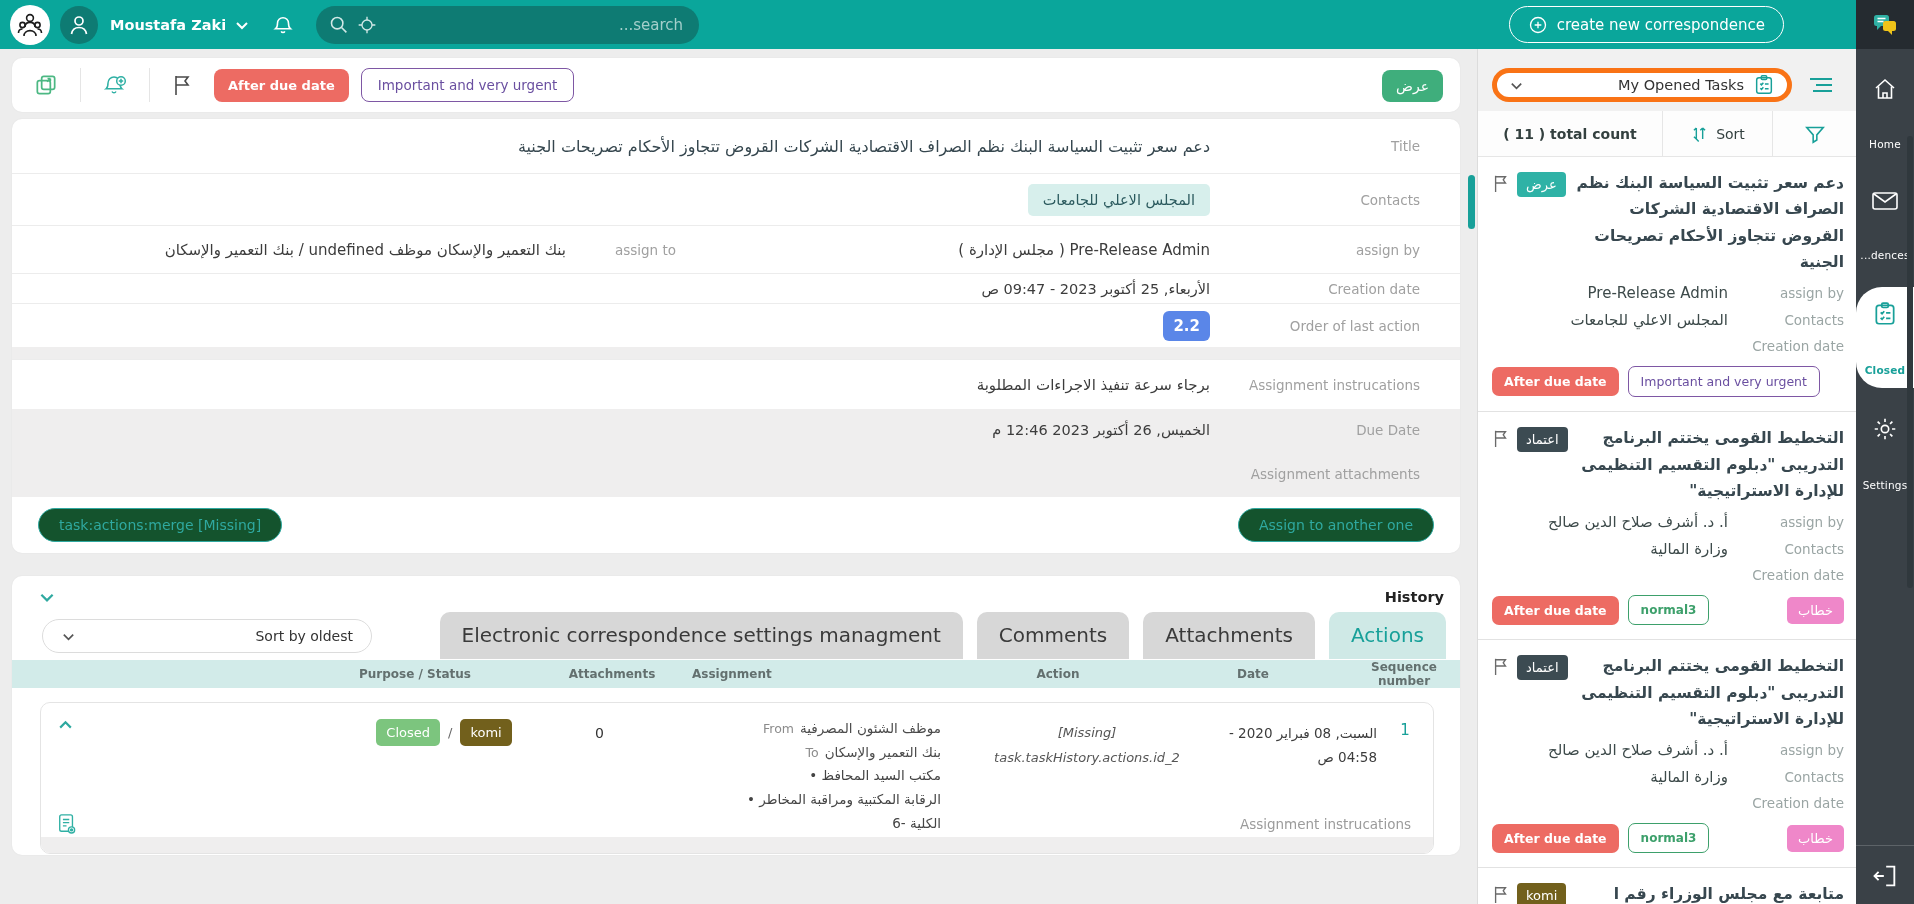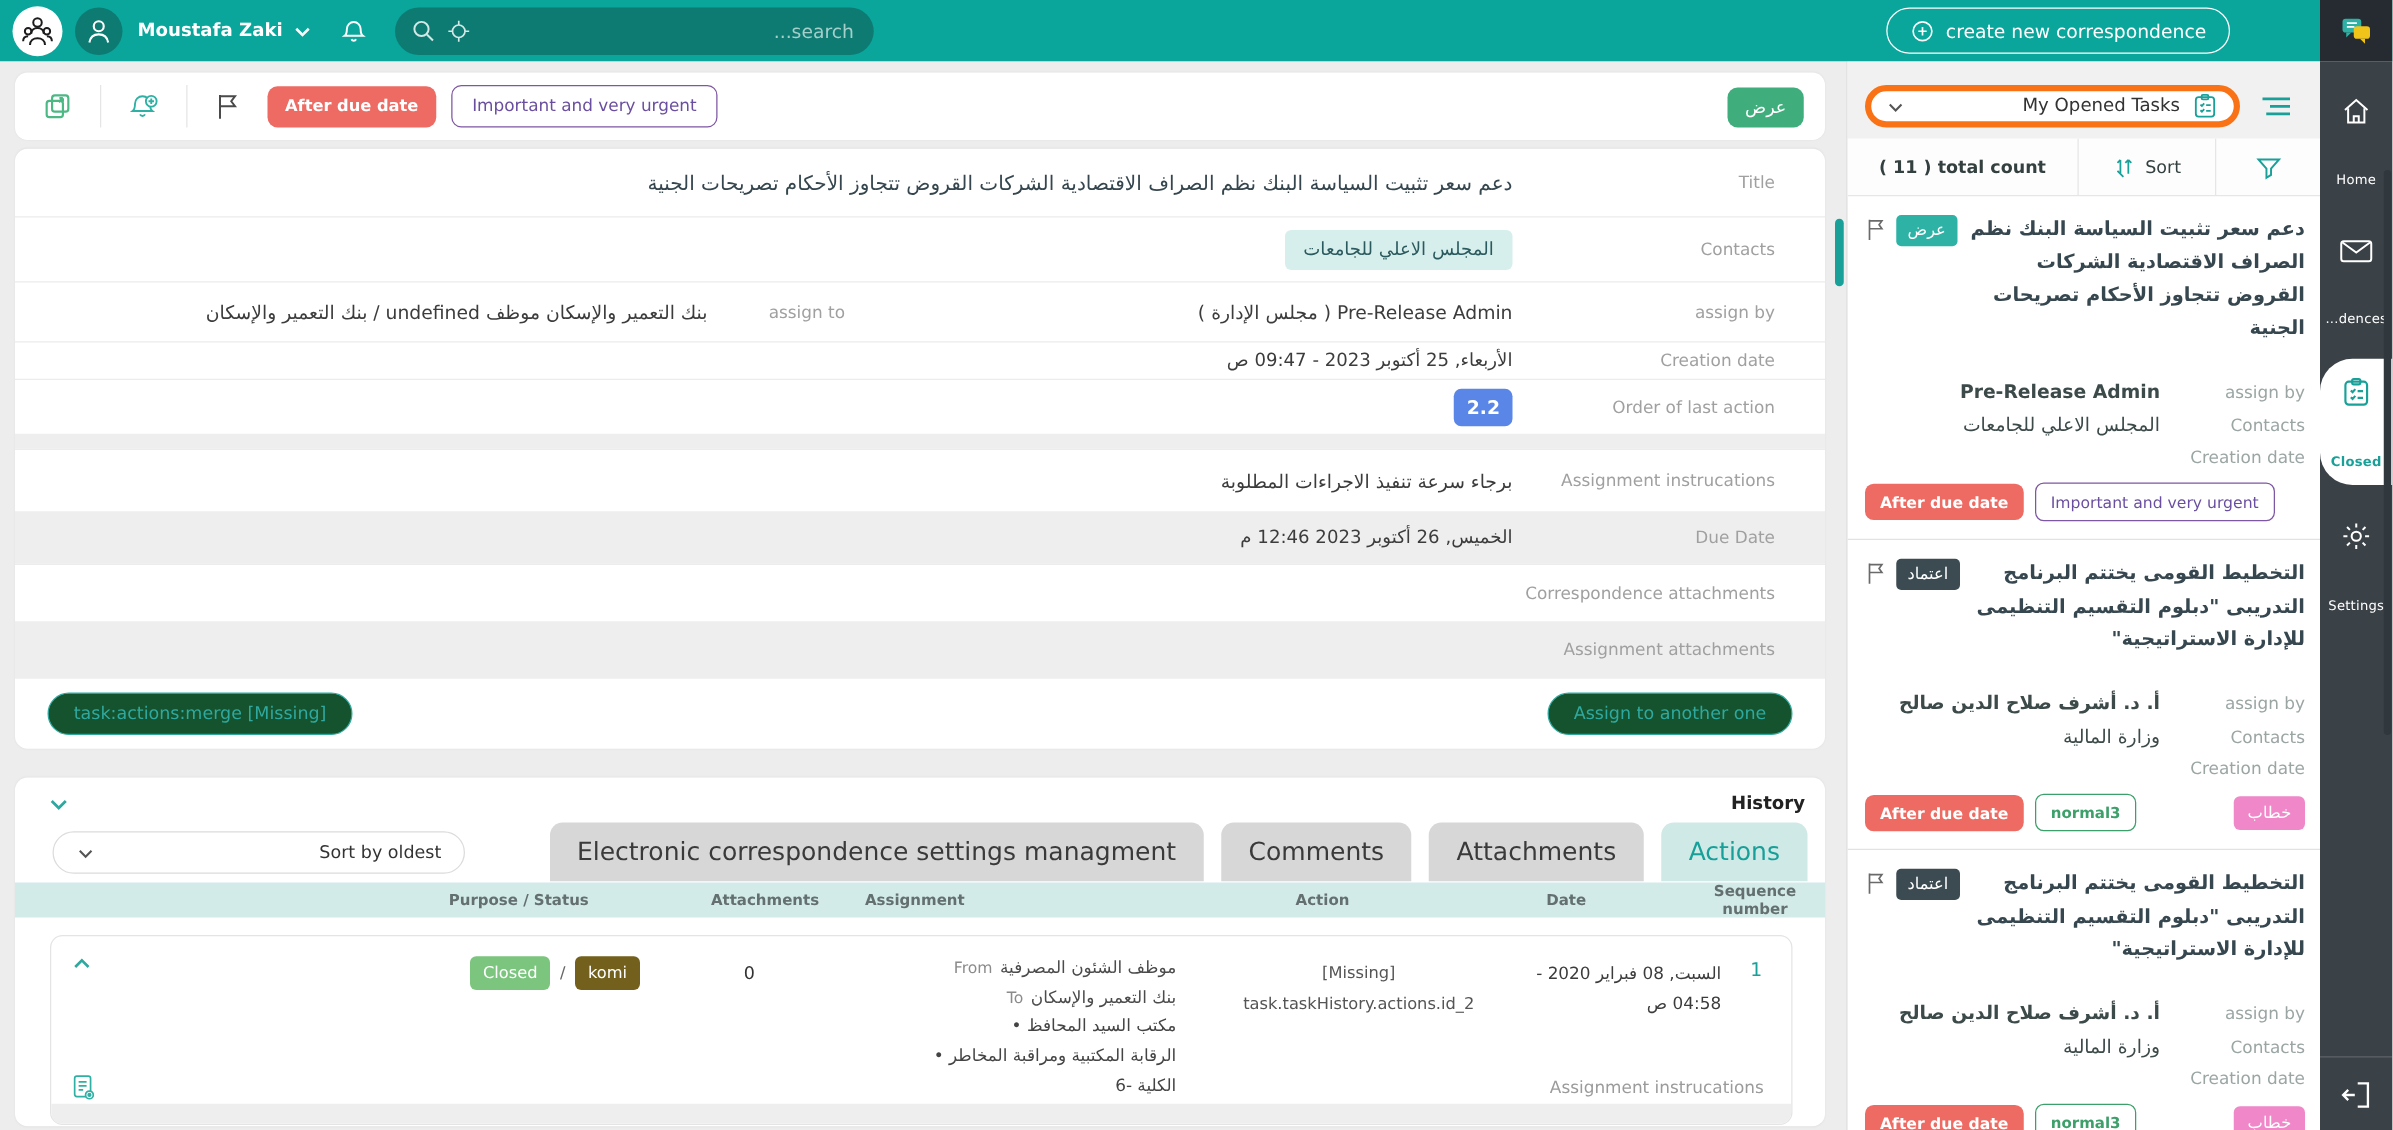--- a/index.html
+++ b/index.html
@@ -48,21 +48,21 @@
   .task-card { border-bottom:1px solid #e2e2e2; padding:13px 12px 14px 14px; position:relative; cursor:pointer; }
   .tc-head { display:flex; align-items:flex-start; gap:7px; }
   .tc-flag { color:#6a6a6a; flex:0 0 auto; margin-top:3px; display:flex; }
   .tc-badge { flex:0 0 auto; font-size:13px; color:#fff; border-radius:4px; padding:5px 9px; margin-top:2px; }
   .tc-badge.view { background:#2fb2a6; }
   .tc-badge.approve { background:#3c4b52; }
   .tc-badge.komi { background:#72601c; }
   .tc-title { flex:1; direction:rtl; text-align:right; font-size:15.5px; font-weight:600; color:#37474f; line-height:1.7; }
   .tc-meta { display:flex; justify-content:flex-end; align-items:baseline; gap:16px; margin-top:9px; }
   .tc-meta .m-val { direction:rtl; text-align:right; font-size:15px; color:#3d4a4a; }
-  .tc-meta .m-val.bold { font-weight:bold;margin-top:20px; }
+  .tc-meta .m-val.bold { font-weight:normal; }
   .tc-meta .m-lab { flex:0 0 100px; text-align:right; font-size:13.5px; color:#9aa5a4; }
   .tc-tags { display:flex; align-items:center; gap:9px; margin-top:12px; }
   .tag-red { background:#ed6b63; color:#fff; font-size:12.5px; font-weight:bold; border-radius:7px; padding:7px 12px; }
   .tag-outline { background:#fff; border:1px solid #7e57a4; color:#6a4fa0; font-size:12.5px; border-radius:7px; padding:7px 12px; }
   .tag-green-outline { background:#fff; border:1px solid #3da06b; color:#3da06b; font-size:12px; font-weight:bold; border-radius:7px; padding:7px 12px; }
   .tag-pink { position:absolute; right:12px; background:#ef87c9; color:#fff; font-size:13px; border-radius:5px; padding:6px 11px; }
 
   
   .main { position:absolute; left:0; top:49px; width:1466px; height:855px; }
   .main-scrollthumb { position:absolute; left:1468px; top:175px; width:7px; height:54px; background:#18a099; border-radius:4px; z-index:6; }
@@ -124,21 +124,21 @@
   .hist-row { padding-top:14px; }
   .cell-exp { padding-left:16px; color:#2fa9a0; display:flex; align-items:flex-start; }
   .cell-status { display:flex; align-items:flex-start; justify-content:center; gap:8px; padding-top:2px; }
   .st-closed { background:#7cc57e; color:#fff; font-size:13px; border-radius:5px; padding:6px 10px; }
   .st-slash { color:#666; font-size:13px; margin-top:6px; }
   .st-komi { background:#72601c; color:#fff; font-size:13px; border-radius:5px; padding:6px 10px; }
   .cell-att { font-size:14px; color:#333; padding-top:8px; padding-left:34px; }
   .cell-asg { text-align:right; padding-right:46px; font-size:13.5px; color:#4b4b4b; line-height:1.75; }
   .cell-asg .fl { color:#8b8b8b; font-size:12.5px; margin-right:6px; }
   .cell-asg .bullet { color:#444; }
-  .cell-action { text-align:center; font-size:13px; color:#555; line-height:1.9; padding-top:4px; }
+  .cell-action { text-align:center; font-size:13px; color:#555; line-height:1.9; padding-top:4px;font-style:italic; }
   .cell-date { direction:rtl; text-align:right; font-size:13.5px; color:#3c3c3c; line-height:1.8; padding-top:4px; padding-left:26px; }
   .cell-seq { color:#18a099; font-size:15px; text-align:center; padding-top:4px; }
   .hist-foot { position:absolute; left:0; right:0; bottom:18px; display:flex; align-items:center; justify-content:space-between; padding:0 22px 0 16px; }
   .doc-icon { color:#2fb0a4; display:flex; cursor:pointer; }
   .foot-label { color:#9b9b9b; font-size:13.5px; }
   .hist-bottom-stripe { position:absolute; left:0; right:0; bottom:0; height:16px; background:#efeeee; }
 </style>
 </head>
 <body>
 
@@ -450,24 +450,20 @@
         <div class="d-lab">Order of last action</div>
       </div>
       <div class="stripe"></div>
       <div class="drow row-instr">
         <div class="d-val">برجاء سرعة تنفيذ الاجراءات المطلوبة</div>
         <div class="d-lab">Assignment instrucations</div>
       </div>
       <div class="drow row-due">
         <div class="d-val">الخميس, 26 أكتوبر 2023 12:46 م</div>
         <div class="d-lab">Due Date</div>
-      </div>
-      <div class="drow row-corr">
-        <div class="d-val"></div>
-        <div class="d-lab">Correspondence attachments</div>
       </div>
       <div class="drow row-assatt">
         <div class="d-val"></div>
         <div class="d-lab">Assignment attachments</div>
       </div>
       <div class="btn-row">
         <button class="pill-btn">task:actions:merge [Missing]</button>
         <button class="pill-btn">Assign to another one</button>
       </div>
     </section>

